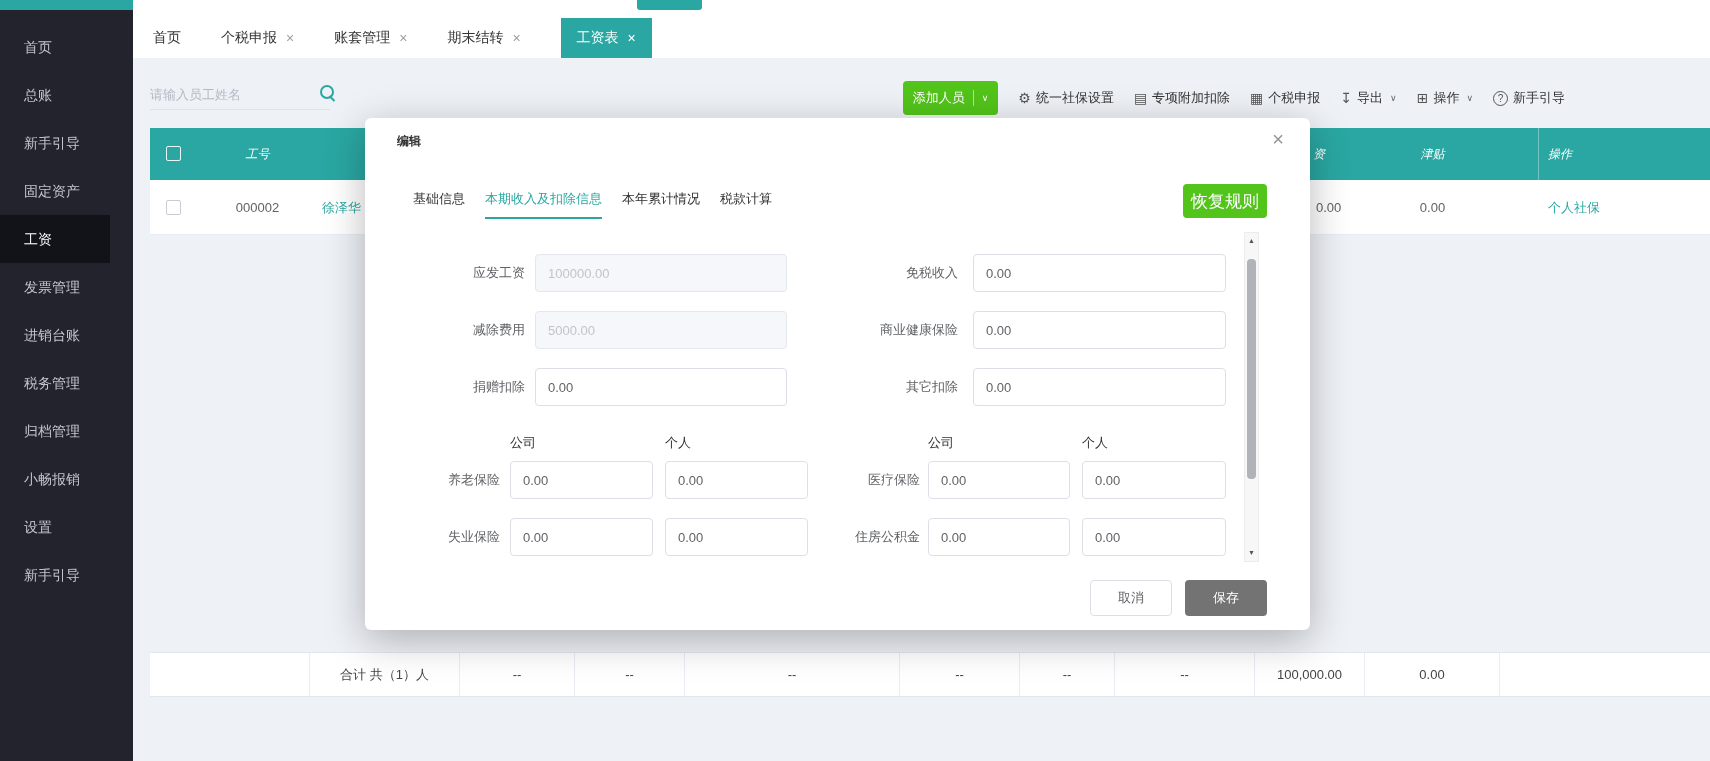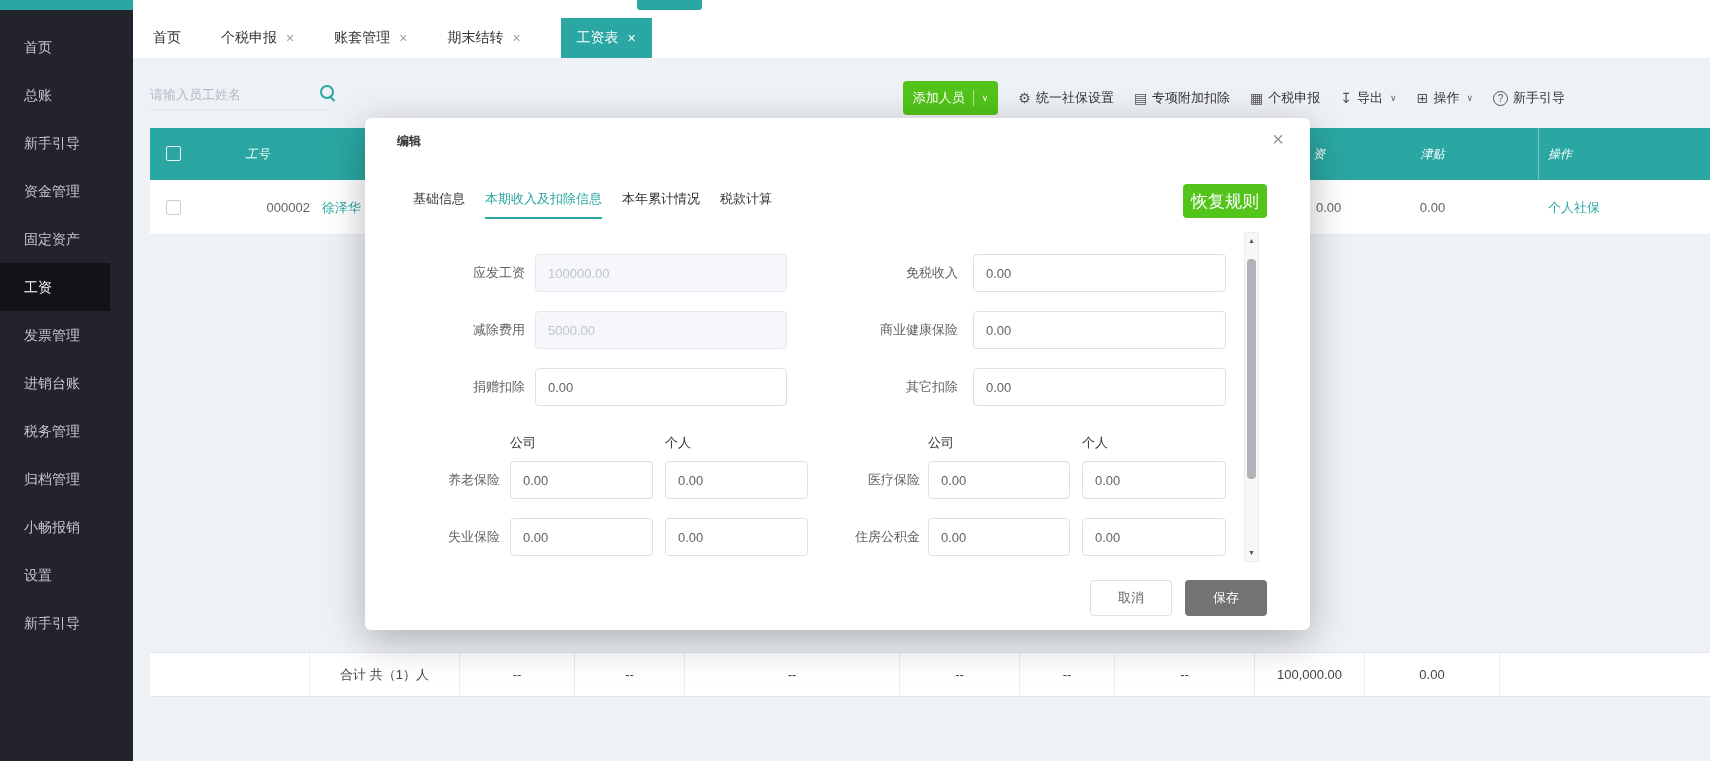--- a/index.html
+++ b/index.html
@@ -46,21 +46,21 @@
   .cb.white { border:1px solid rgba(255,255,255,.9); background:transparent; left:16px; top:18px; }
   .cb.grey { border:1px solid #c6cbd4; background:#fff; left:16px; top:20px; }
   .th-id { left:55px; width:105px; text-align:center; }
   .th-salary { left:1163px; }
   .th-allowance { left:1215px; width:135px; text-align:center; }
   .th-sep { position:absolute; left:1388px; top:0; width:1px; height:52px; background:rgba(255,255,255,.35); }
   .th-action { left:1398px; }
 
   .trow { position:absolute; left:150px; top:180px; right:0; height:55px; background:#fff; border-bottom:1px solid #e9edf3; }
   .td-cell { position:absolute; line-height:55px; font-size:13px; color:#606266; }
-  .td-id { left:55px; width:105px; text-align:right; }
+  .td-id { left:55px; width:105px; text-align:center; }
   .td-name { left:172px; color:#2aa7a2; cursor:pointer; }
   .td-salary { left:1166px; }
   .td-allowance { left:1215px; width:135px; text-align:center; }
   .td-action { left:1398px; color:#2aa7a2; cursor:pointer; }
 
   .tsummary { position:absolute; left:150px; top:652px; right:0; height:45px; background:#fff; border-top:1px solid #e2e7ee; border-bottom:1px solid #e2e7ee; display:flex; }
   .sum-cell { line-height:43px; font-size:13px; color:#444; text-align:center; border-right:1px solid #e9edf3; overflow:hidden; white-space:nowrap; }
   .sum-cell.last { flex:1; border-right:none; }
 
   
@@ -89,21 +89,20 @@
 <body>
 
 <div class="app">
 
   <aside class="sidebar">
     <div class="side-strip"></div>
     <nav class="side-items">
       <div class="side-item">首页</div>
       <div class="side-item">总账</div>
       <div class="side-item">新手引导</div>
-      <div class="side-item">资金管理</div>
       <div class="side-item">固定资产</div>
       <div class="side-item active">工资</div>
       <div class="side-item">发票管理</div>
       <div class="side-item">进销台账</div>
       <div class="side-item">税务管理</div>
       <div class="side-item">归档管理</div>
       <div class="side-item">小畅报销</div>
       <div class="side-item">设置</div>
       <div class="side-item">新手引导</div>
     </nav>

